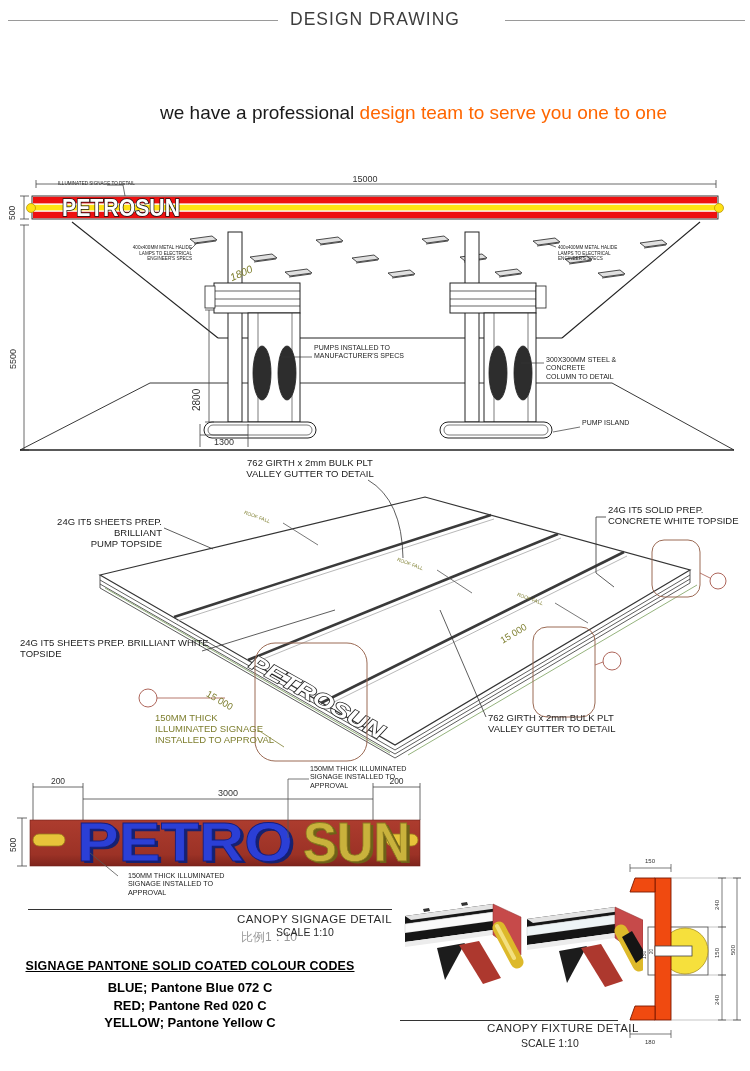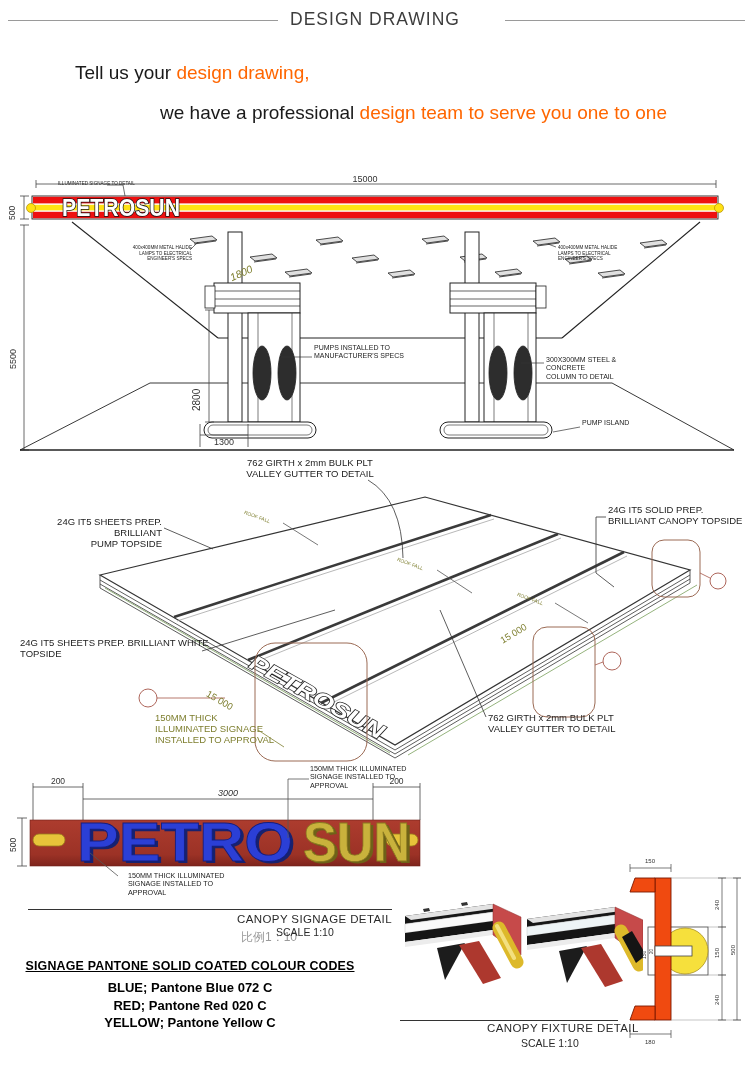--- a/index.html
+++ b/index.html
@@ -27,21 +27,20 @@
 </style>
 </head>
 <body>
 
 <div id="page">
 
   <div class="hline" style="left:8px;top:20px;width:270px;"></div>
   <div class="hline" style="left:505px;top:20px;width:240px;"></div>
   <div id="hdr-title">DESIGN DRAWING</div>
 
-  <div class="tag" style="left:75px;top:62px;"><span>Tell us your</span><span class="acc"> design drawing,</span></div>
   <div class="tag" style="left:160px;top:102px;"><span>we have a professional</span><span class="acc"> design team to serve you one to one</span></div>
 
   <svg class="abs" style="left:0;top:170px;" width="750" height="290" viewBox="0 0 750 290">
     <defs>
       <g id="lamp">
         <polygon points="0,3 22,0 27,4 5,7" fill="#e0e0e0" stroke="#222" stroke-width="0.8"></polygon>
         <line x1="4" y1="8" x2="26" y2="5" stroke="#222" stroke-width="0.8"></line>
       </g>
     </defs>
 
@@ -203,21 +202,21 @@
     <circle cx="718" cy="126" r="8" fill="none" stroke="#a55548" stroke-width="0.9"></circle>
     <line x1="700" y1="118" x2="710" y2="123" stroke="#a55548" stroke-width="0.8"></line>
   </svg>
 
   <div class="lbl c" style="left:240px;top:457px;width:140px;">
     <div>762 GIRTH x 2mm BULK PLT</div>
     <div>VALLEY GUTTER TO DETAIL</div>
   </div>
   <div class="lbl" style="left:608px;top:504px;width:142px;">
     <div>24G IT5 SOLID PREP.</div>
-    <div>BRILLIANT CANOPY TOPSIDE</div>
+    <div>CONCRETE WHITE TOPSIDE</div>
   </div>
   <div class="lbl r" style="left:8px;top:516px;width:154px;">
     <div>24G IT5 SHEETS PREP. BRILLIANT</div>
     <div>PUMP TOPSIDE</div>
   </div>
   <div class="lbl" style="left:20px;top:637px;width:210px;">
     <div>24G IT5 SHEETS PREP. BRILLIANT WHITE</div>
     <div>TOPSIDE</div>
   </div>
   <div class="lbl olive" style="left:155px;top:712px;width:140px;">
@@ -263,21 +262,21 @@
     <text x="80" y="88" font-size="56" font-weight="bold" fill="#18226e" textLength="216" lengthAdjust="spacingAndGlyphs">PETRO</text>
     <text x="77" y="86" font-size="56" font-weight="bold" fill="#2b3fd6" stroke="#141d7e" stroke-width="0.8" textLength="216" lengthAdjust="spacingAndGlyphs">PETRO</text>
     <text x="306" y="88" font-size="56" font-weight="bold" fill="#6e6218" textLength="107" lengthAdjust="spacingAndGlyphs">SUN</text>
     <text x="303" y="86" font-size="56" font-weight="bold" fill="#c9b23c" stroke="#8a7a20" stroke-width="0.8" textLength="107" lengthAdjust="spacingAndGlyphs">SUN</text>
 
     <polyline points="309,4 288,4 288,63" fill="none" stroke="#555" stroke-width="0.8"></polyline>
     <line x1="118" y1="101" x2="90" y2="78" stroke="#555" stroke-width="0.8"></line>
   </svg>
 
   <div class="lbl dim c" style="left:33px;top:776px;width:50px;font-size:8.5px;">200</div>
-  <div class="lbl dim c" style="left:185px;top:788px;width:86px;font-style:italic;">3000</div>
+  <div class="lbl dim c" style="left:185px;top:788px;width:86px;">3000</div>
   <div class="lbl dim c" style="left:373px;top:776px;width:47px;font-size:8.5px;">200</div>
   <div class="lbl dim rot90" style="left:8px;top:852px;font-size:8.5px;">500</div>
   <div class="lbl" style="left:310px;top:765px;width:100px;font-size:7.2px;">
     <div>150MM THICK ILLUMINATED</div>
     <div>SIGNAGE INSTALLED TO</div>
     <div>APPROVAL</div>
   </div>
   <div class="lbl" style="left:128px;top:872px;width:110px;font-size:7.2px;">
     <div>150MM THICK ILLUMINATED</div>
     <div>SIGNAGE INSTALLED TO</div>

